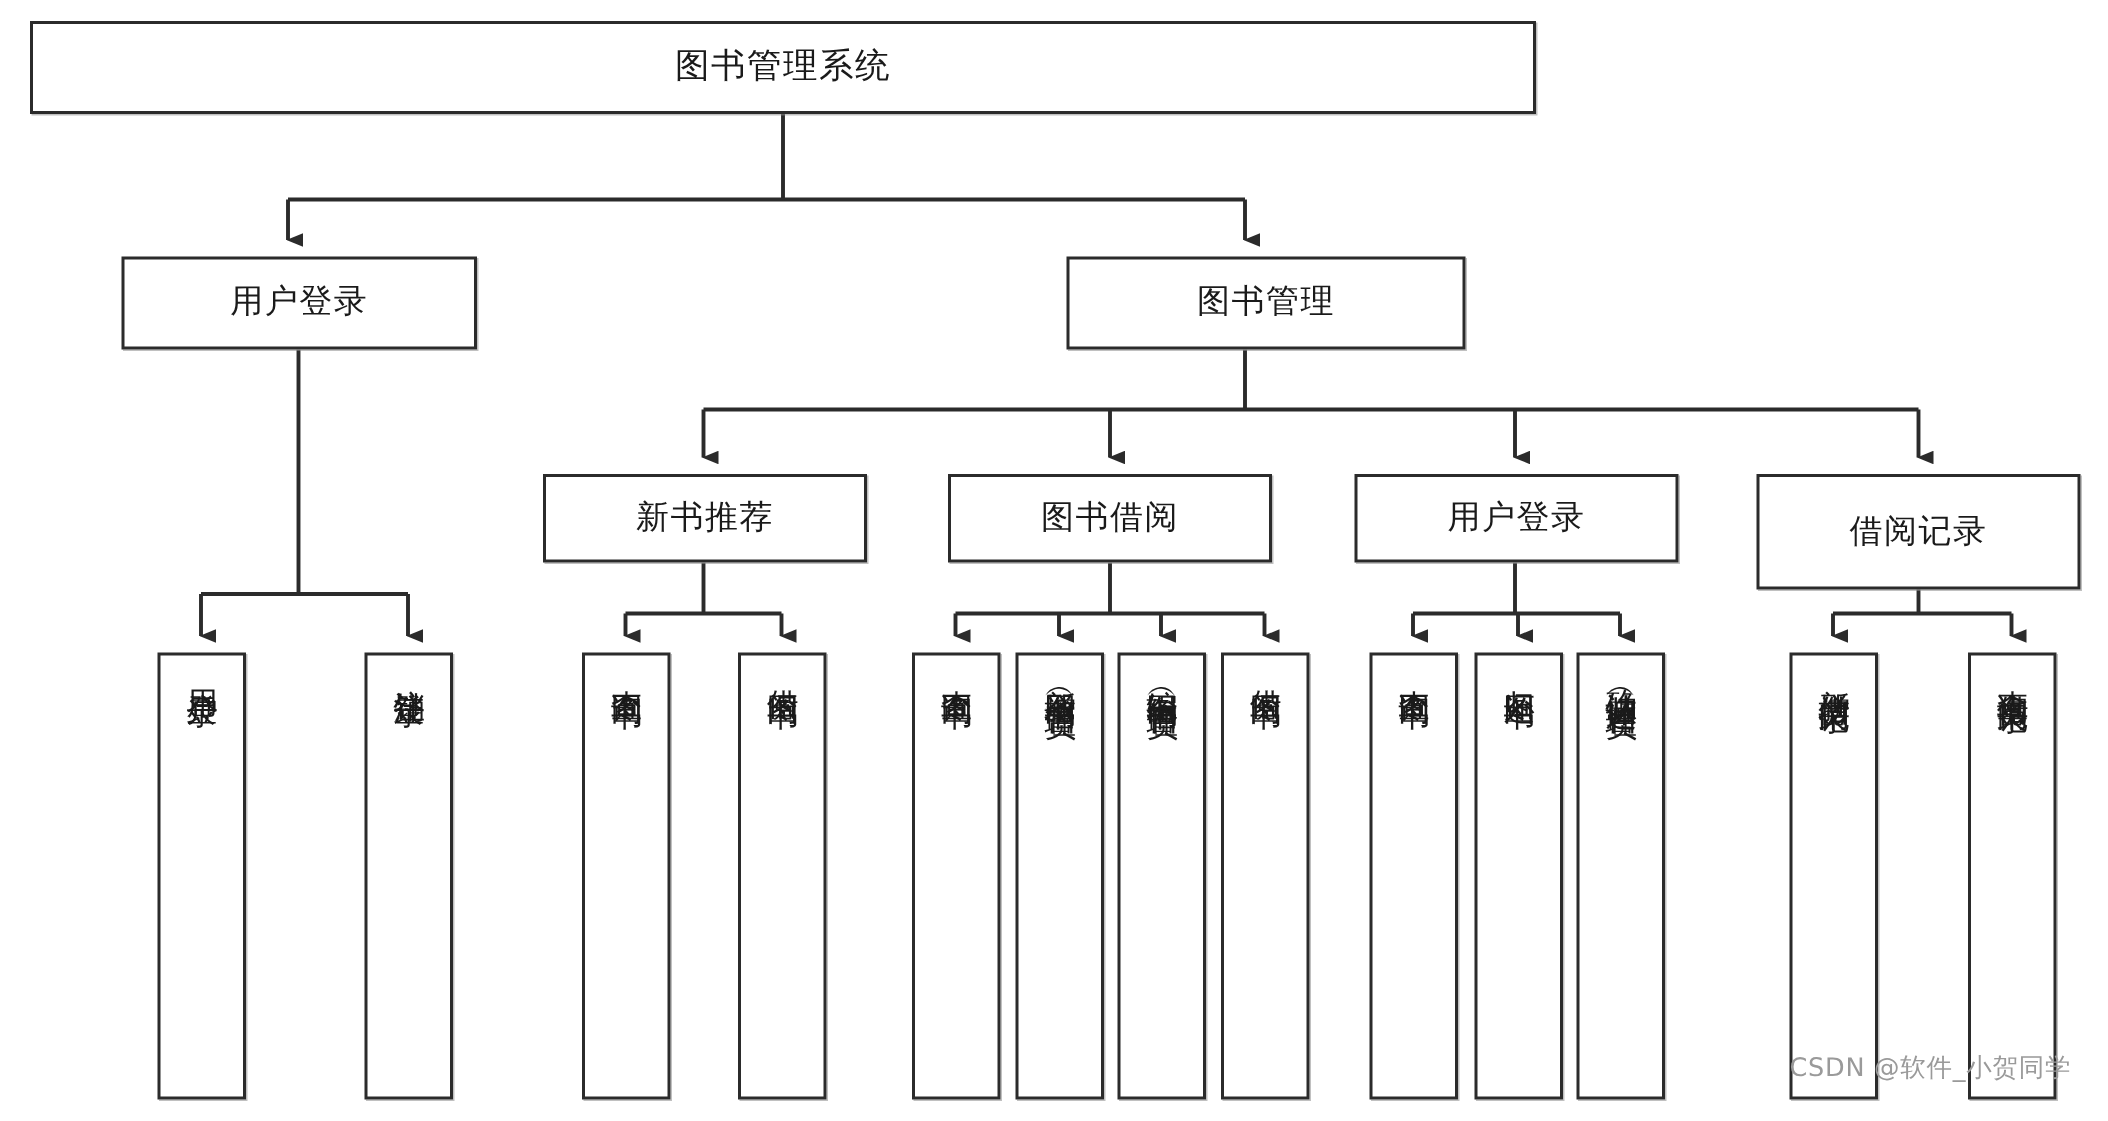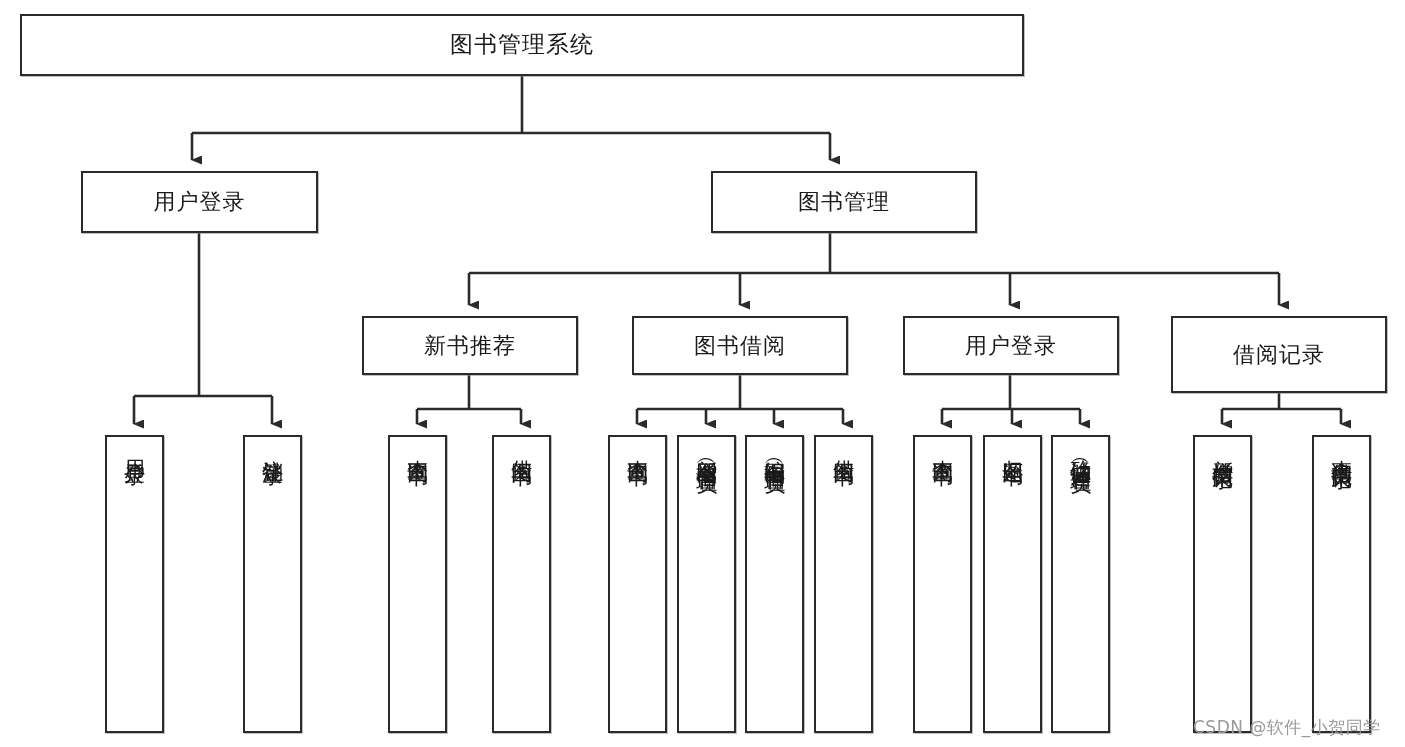--- a/index.html
+++ b/index.html
@@ -189,15 +189,15 @@
     <span class="node-label">确认归还（管理员）</span>
   </div>
 
   <div class="node vert" style="left:1193px; top:435px; width:59px; height:298px;">
     <span class="node-label">新增借阅记录</span>
   </div>
   <div class="node vert" style="left:1312px; top:435px; width:59px; height:298px;">
     <span class="node-label">查询借阅记录</span>
   </div>
 
-  <div class="watermark" style="left:1193px; top:716px;">CSDN @软件_小贺同学</div>
+  <div class="watermark" style="left:1193px; top:700px;">CSDN @软件_小贺同学</div>
 
 </div>
 
 </body></html>

